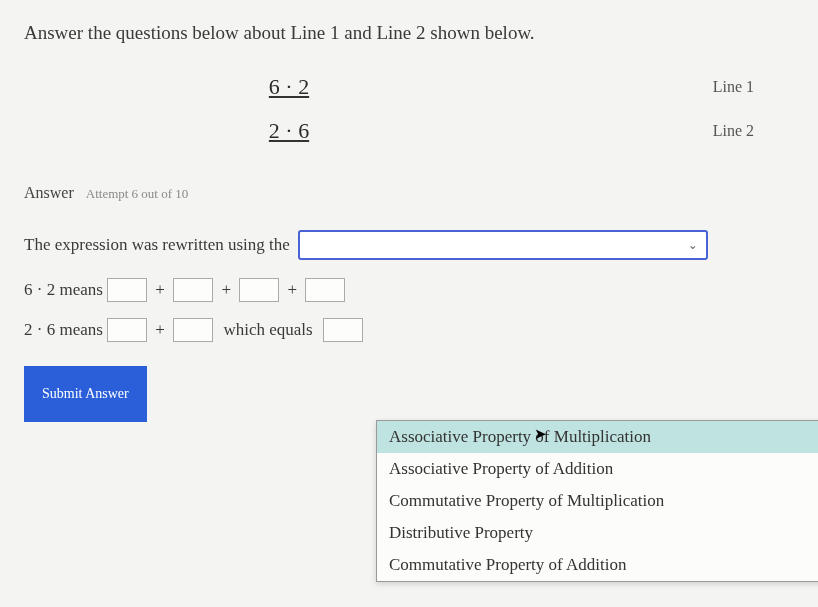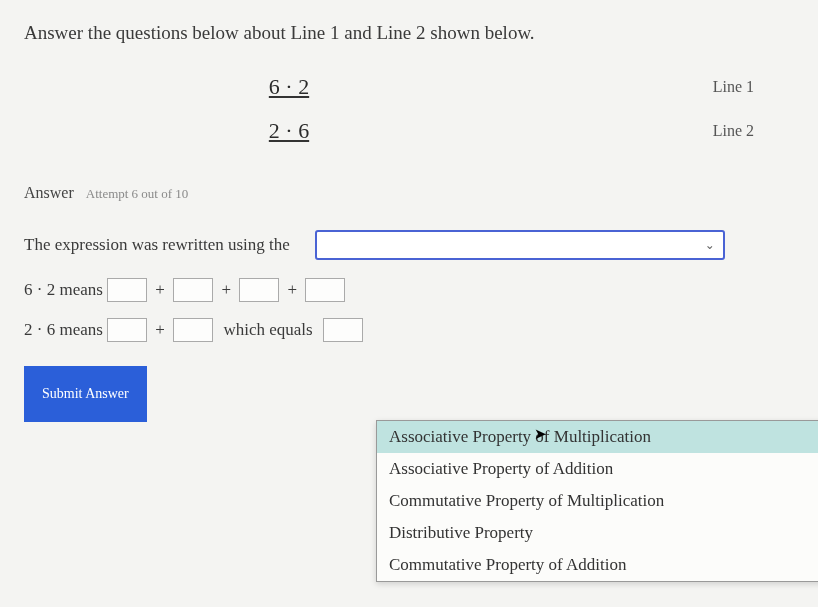--- a/index.html
+++ b/index.html
@@ -53,21 +53,21 @@
     color: #8a8a8a;
     margin-left: 8px;
   }
   .stmt {
     font-size: 17px;
     color: #3a3a3a;
     margin-bottom: 18px;
     display: flex;
     align-items: center;
     flex-wrap: wrap;
-    gap: 21px;
+    gap: 4px;
   }
   .blank {
     display: inline-block;
     width: 40px;
     height: 24px;
     border: 1px solid #aaa;
     background: #fdfdfc;
     vertical-align: middle;
   }
   .select-box {

